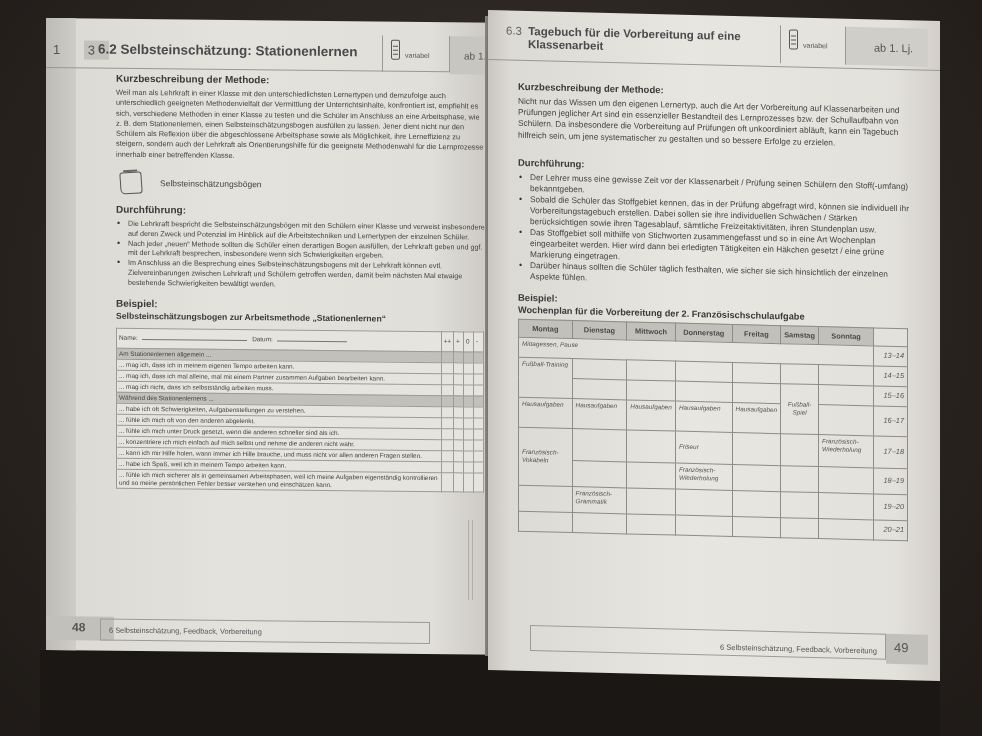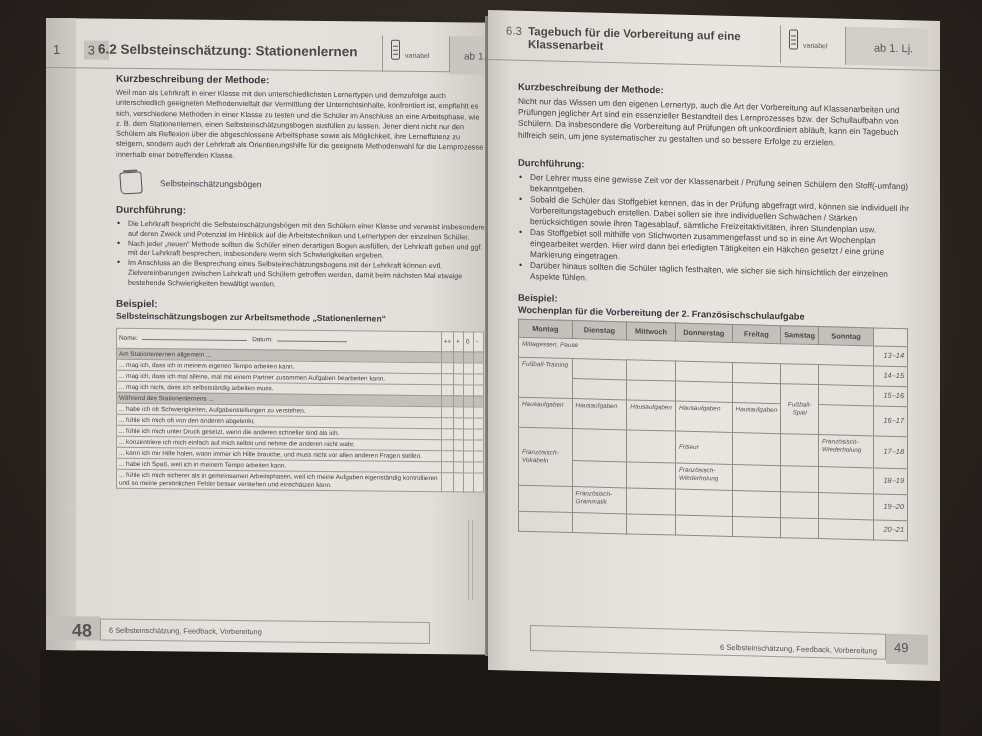--- a/index.html
+++ b/index.html
@@ -51,21 +51,21 @@
 
   table.sa { border-collapse:collapse; width:368px; margin-top:7px; font-size:6.4px; color:#444; background:#e6e4df; }
   table.sa td { border:1px solid #9d9b96; padding:1px 2px; line-height:8px; vertical-align:top; }
   table.sa td.r { width:10px; }
   table.sa tr.head td { height:20px; vertical-align:middle; }
   table.sa tr.sect td { background:#c2c0bb; font-weight:normal; }
   .nameline { display:inline-block; width:105px; border-bottom:1px solid #777; margin-left:4px; }
   .dateline { display:inline-block; width:70px; border-bottom:1px solid #777; margin-left:4px; }
 
   .footer-left { position:absolute; left:0; top:598px; width:452px; height:24px; }
-  .footer-left .pn { position:absolute; left:0; top:0; width:54px; height:24px; background:#c2c0bb; font-size:18px; color:#555; padding:4px 0 0 26px;font-weight:bold; }
+  .footer-left .pn { position:absolute; left:0; top:0; width:68px; height:24px; background:#c2c0bb; font-size:12px; color:#555; padding:4px 0 0 26px;font-weight:bold; }
   .footer-left .ch { position:absolute; left:54px; top:2px; width:330px; height:22px; border:1px solid #9d9b96; font-size:7.4px; padding:6px 0 0 8px; color:#555; }
 
   
   .page-right {
     position:absolute; left:488px; top:10px; width:452px; height:660px;
     background: linear-gradient(90deg, #c9c6c0 0%, #dcdad5 5%, #e8e6e1 45%, #e3e1dc 90%, #d2cfc9 100%);
     transform: skewY(1.4deg);
     transform-origin: left top;
   }
   .page-right .header-bar { position:absolute; left:0; top:8px; width:452px; height:42px; border-bottom:1px solid #9a9894; }

